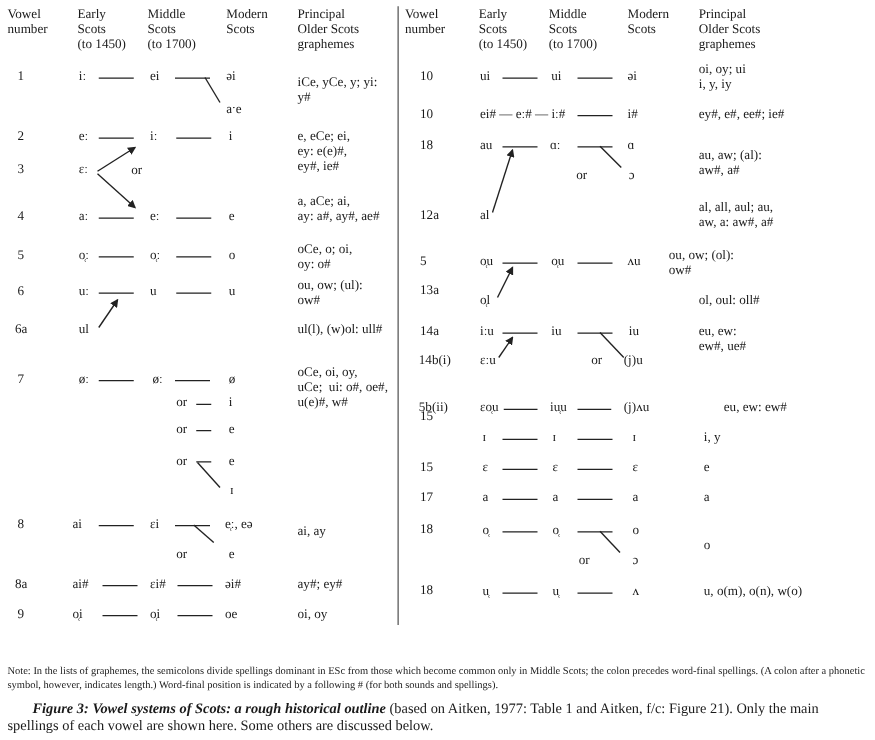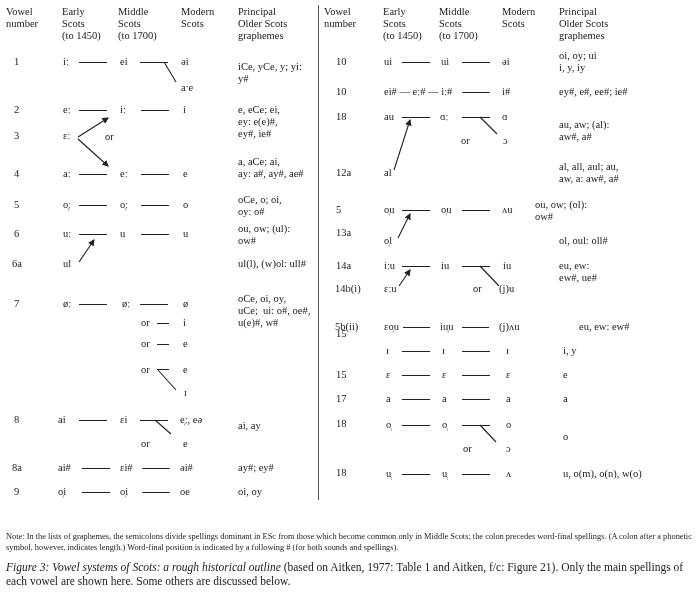--- a/index.html
+++ b/index.html
@@ -5,21 +5,21 @@
   html, body { margin: 0; padding: 0; background: #ffffff; }
   body { width: 700px; height: 592px; position: relative; overflow: hidden;
          font-family: "Liberation Serif", "DejaVu Serif", serif; color: #1a1a1a; }
   .t { position: absolute; font-size: 10.5px; line-height: 12px; white-space: nowrap; }
   .h { position: absolute; font-size: 10.5px; line-height: 12px; white-space: pre; }
   .ln { position: absolute; height: 1.2px; background: #222; }
   svg.ov { position: absolute; left: 0; top: 0; width: 700px; height: 510px; pointer-events: none; }
   .divider { position: absolute; left: 318px; top: 5px; width: 1px; height: 495px; background: #555; }
   .note { position: absolute; left: 6px; top: 531px; width: 690px; font-size: 8.4px; line-height: 11px; }
   .caption { position: absolute; left: 6px; top: 561px; width: 690px; font-size: 11.5px; line-height: 13.5px; }
-  .caption b { font-style: italic; font-weight: normal; }
+  .caption b { font-style: italic; font-weight: bold; margin-left: 20px; }
 </style>
 </head>
 <body>
 
 <div class="h" style="left:6px;top:6px">Vowel
 number</div>
 <div class="h" style="left:62px;top:6px">Early
 Scots
 (to 1450)</div>
 <div class="h" style="left:118px;top:6px">Middle

